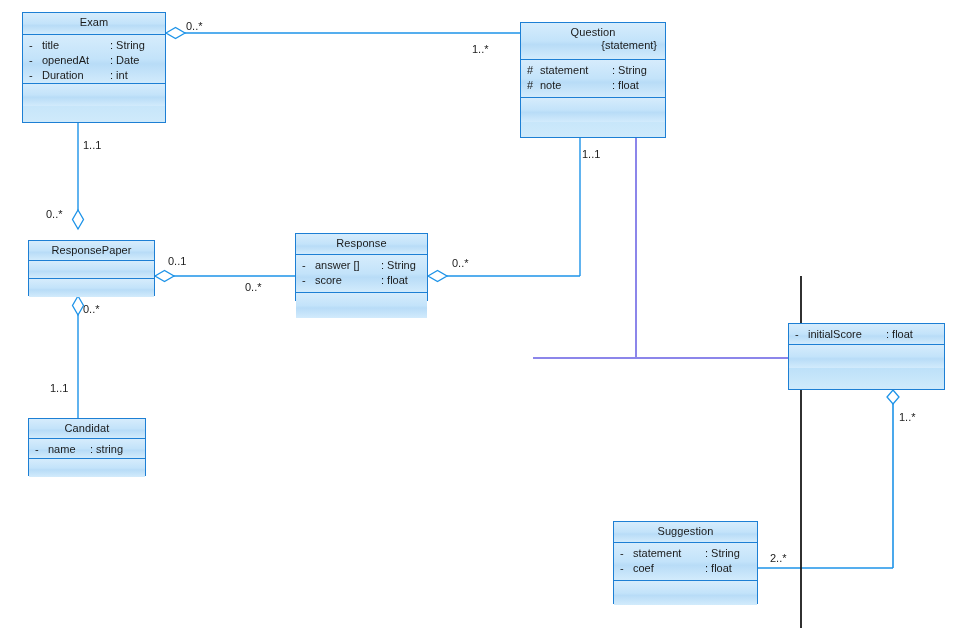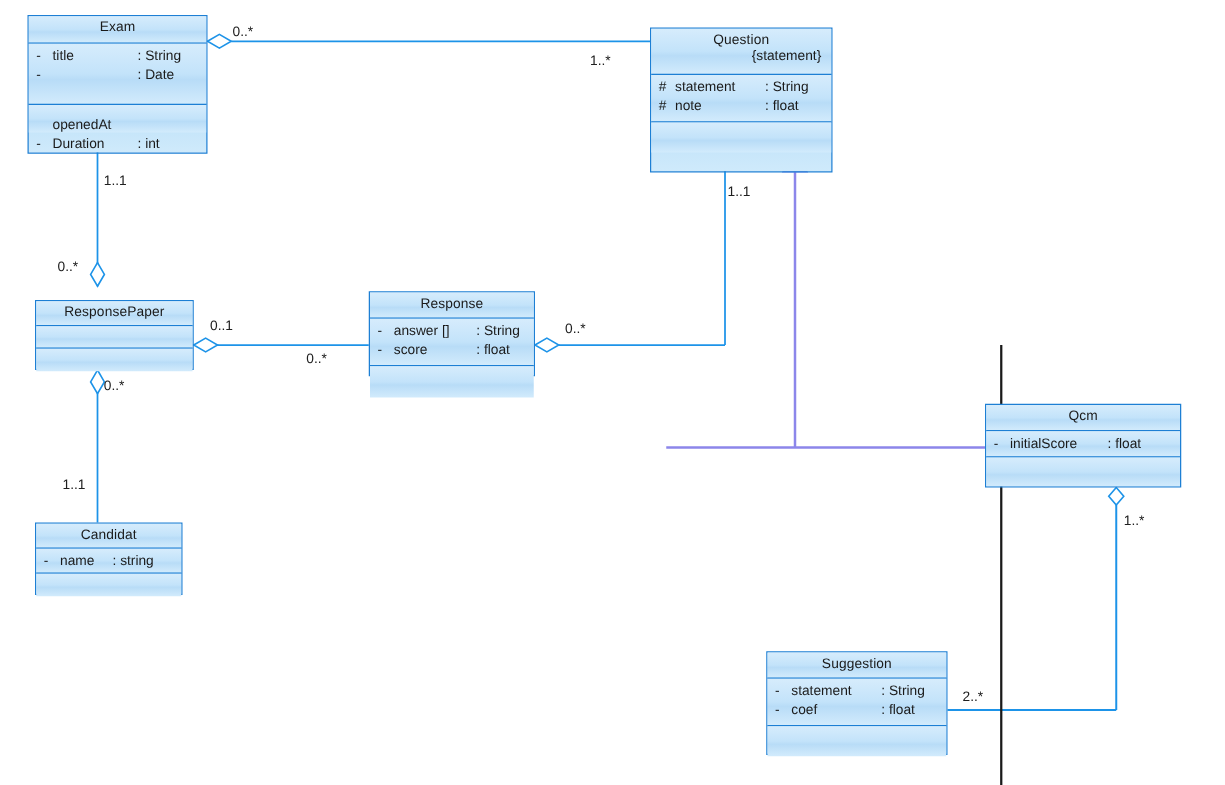--- a/index.html
+++ b/index.html
@@ -137,21 +137,21 @@
       <div class="cls-title">Exam</div>
     </div>
     <div class="compartment attr-list" style="height:49px;">
       <div class="attr-row">
         <span class="attr-vis">-</span>
         <span class="attr-name" style="width:68px;">title</span>
         <span class="attr-type">: String</span>
       </div>
       <div class="attr-row">
         <span class="attr-vis">-</span>
-        <span class="attr-name" style="width:68px;margin-top:40px;">openedAt</span>
+        <span class="attr-name" style="width:68px;">openedAt</span>
         <span class="attr-type">: Date</span>
       </div>
       <div class="attr-row">
         <span class="attr-vis">-</span>
         <span class="attr-name" style="width:68px;">Duration</span>
         <span class="attr-type">: int</span>
       </div>
     </div>
     <div class="compartment" style="height:22px;"></div>
   </div>
@@ -212,23 +212,20 @@
         <span class="attr-vis">-</span>
         <span class="attr-name" style="width:42px;">name</span>
         <span class="attr-type">: string</span>
       </div>
     </div>
     <div class="compartment" style="height:18px;"></div>
   </div>
 
 
   <div class="uml-class" style="left:788px; top:323px; width:157px; height:67px;">
-    <div class="compartment" style="height:21px;">
-      <div class="cls-title">Qcm</div>
-    </div>
     <div class="compartment attr-list" style="height:21px;">
       <div class="attr-row">
         <span class="attr-vis">-</span>
         <span class="attr-name" style="width:78px;">initialScore</span>
         <span class="attr-type">: float</span>
       </div>
     </div>
     <div class="compartment" style="height:23px;"></div>
   </div>
 

